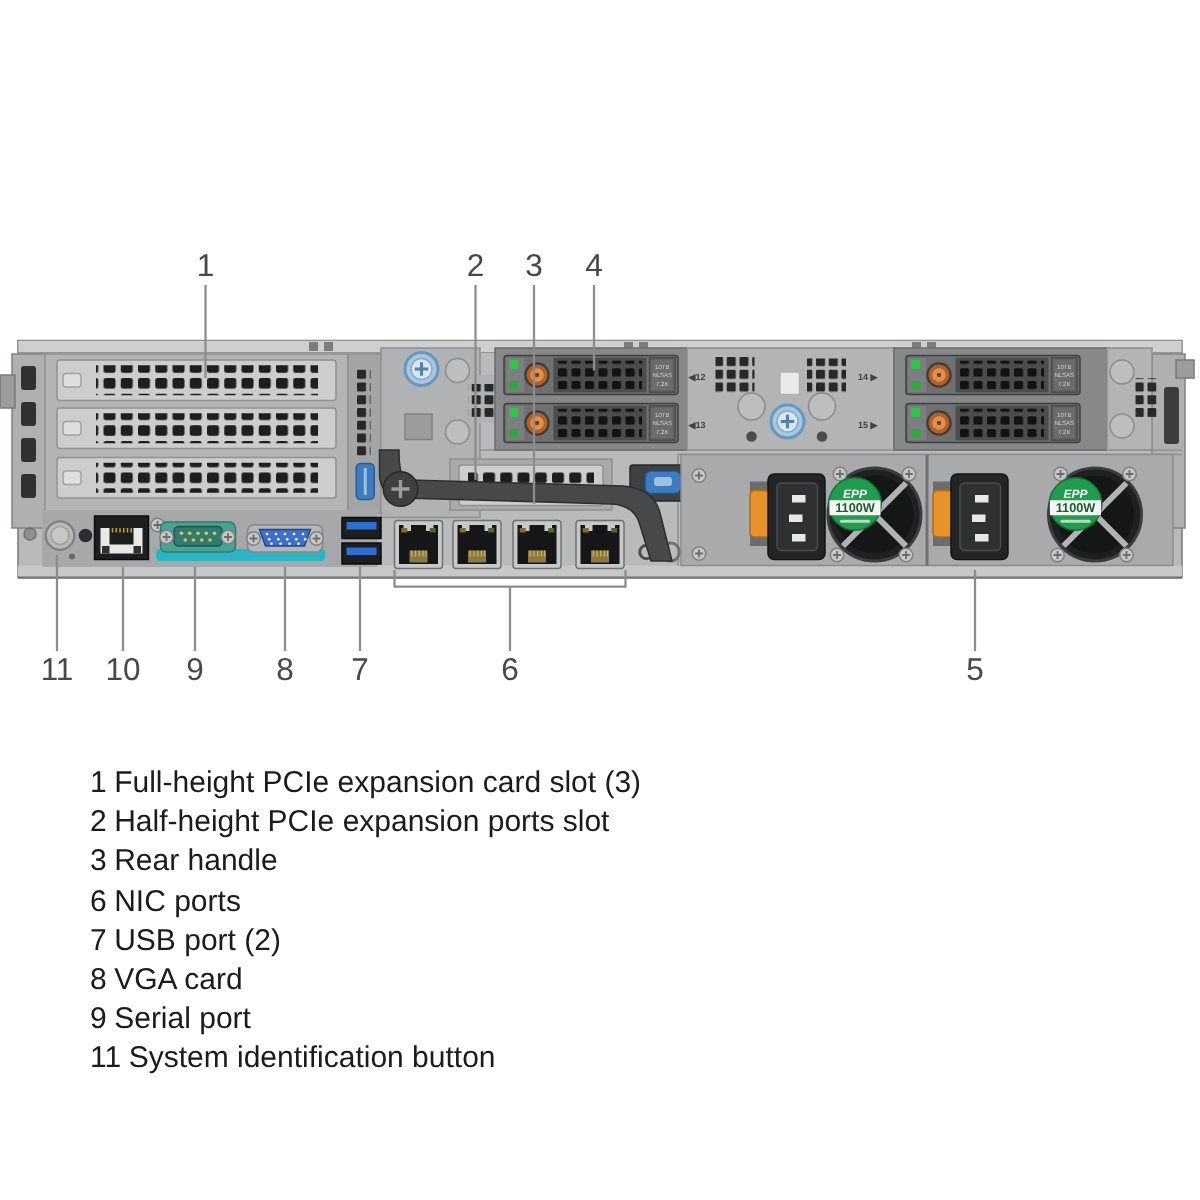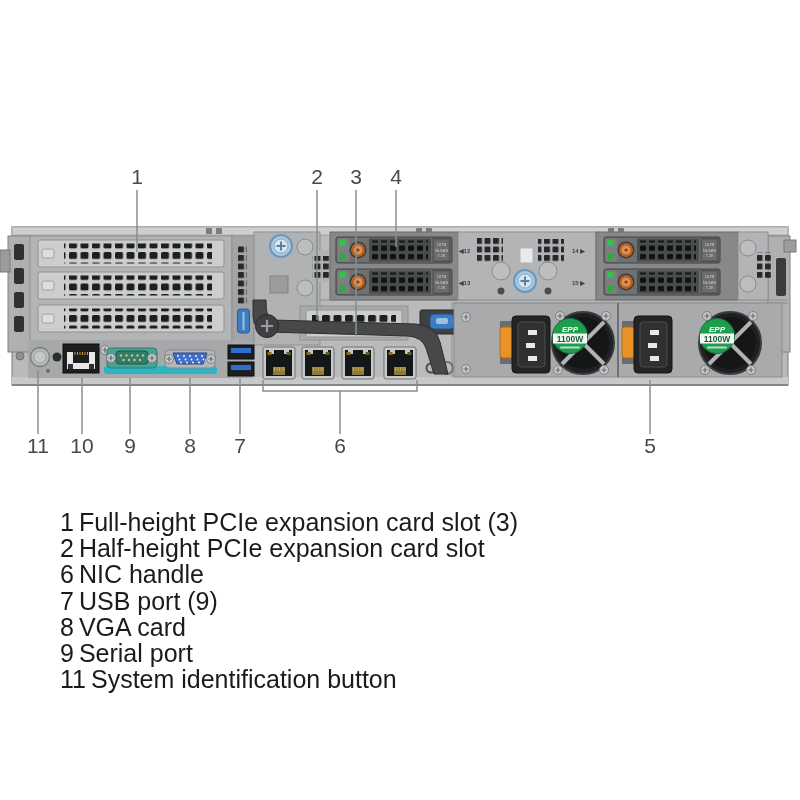--- a/index.html
+++ b/index.html
@@ -1,19 +1,19 @@
 <!DOCTYPE html>
 <html><head>
 <meta charset="utf-8">
 <style>
   html,body{margin:0;padding:0;background:#ffffff;}
   .page{position:relative;width:800px;height:800px;background:#ffffff;overflow:hidden;
         font-family:"Liberation Sans", sans-serif;}
   .diagram-svg{position:absolute;left:0;top:0;}
-  .legend{position:absolute;left:60px;top:509px;color:#1b1b1b;font-size:25px;}
+  .legend{position:absolute;left:60px;top:509px;color:#1b1b1b;font-size:20px;}
   .legend-line{line-height:26.2px;white-space:nowrap;}
   .legend-line .num{margin-right:5px;}
   text{font-family:"Liberation Sans", sans-serif;}
 </style>
 </head>
 <body>
 
 <div class="page">
 <svg class="diagram-svg" width="800" height="480" viewBox="0 0 800 480">
   <defs>
@@ -369,20 +369,21 @@
     <text x="240" y="453">7</text>
     <text x="190" y="453">8</text>
     <text x="130" y="453">9</text>
     <text x="82" y="453">10</text>
     <text x="38" y="453">11</text>
   </g>
 </svg>
 
   <div class="legend">
     <div class="legend-line"><span class="num">1</span><span>Full-height PCIe expansion card slot (3)</span></div>
-    <div class="legend-line"><span class="num">2</span><span>Half-height PCIe expansion card slot</span></div>
-    <div class="legend-line"><span class="num">6</span><span>NIC handle</span></div>
-    <div class="legend-line"><span class="num">7</span><span>USB port (9)</span></div>
+    <div class="legend-line"><span class="num">2</span><span>Half-height PCIe expansion ports slot</span></div>
+    <div class="legend-line"><span class="num">3</span><span>Rear handle</span></div>
+    <div class="legend-line"><span class="num">6</span><span>NIC ports</span></div>
+    <div class="legend-line"><span class="num">7</span><span>USB port (2)</span></div>
     <div class="legend-line"><span class="num">8</span><span>VGA card</span></div>
     <div class="legend-line"><span class="num">9</span><span>Serial port</span></div>
     <div class="legend-line"><span class="num">11</span><span>System identification button</span></div>
   </div>
 </div>
 
 </body></html>

